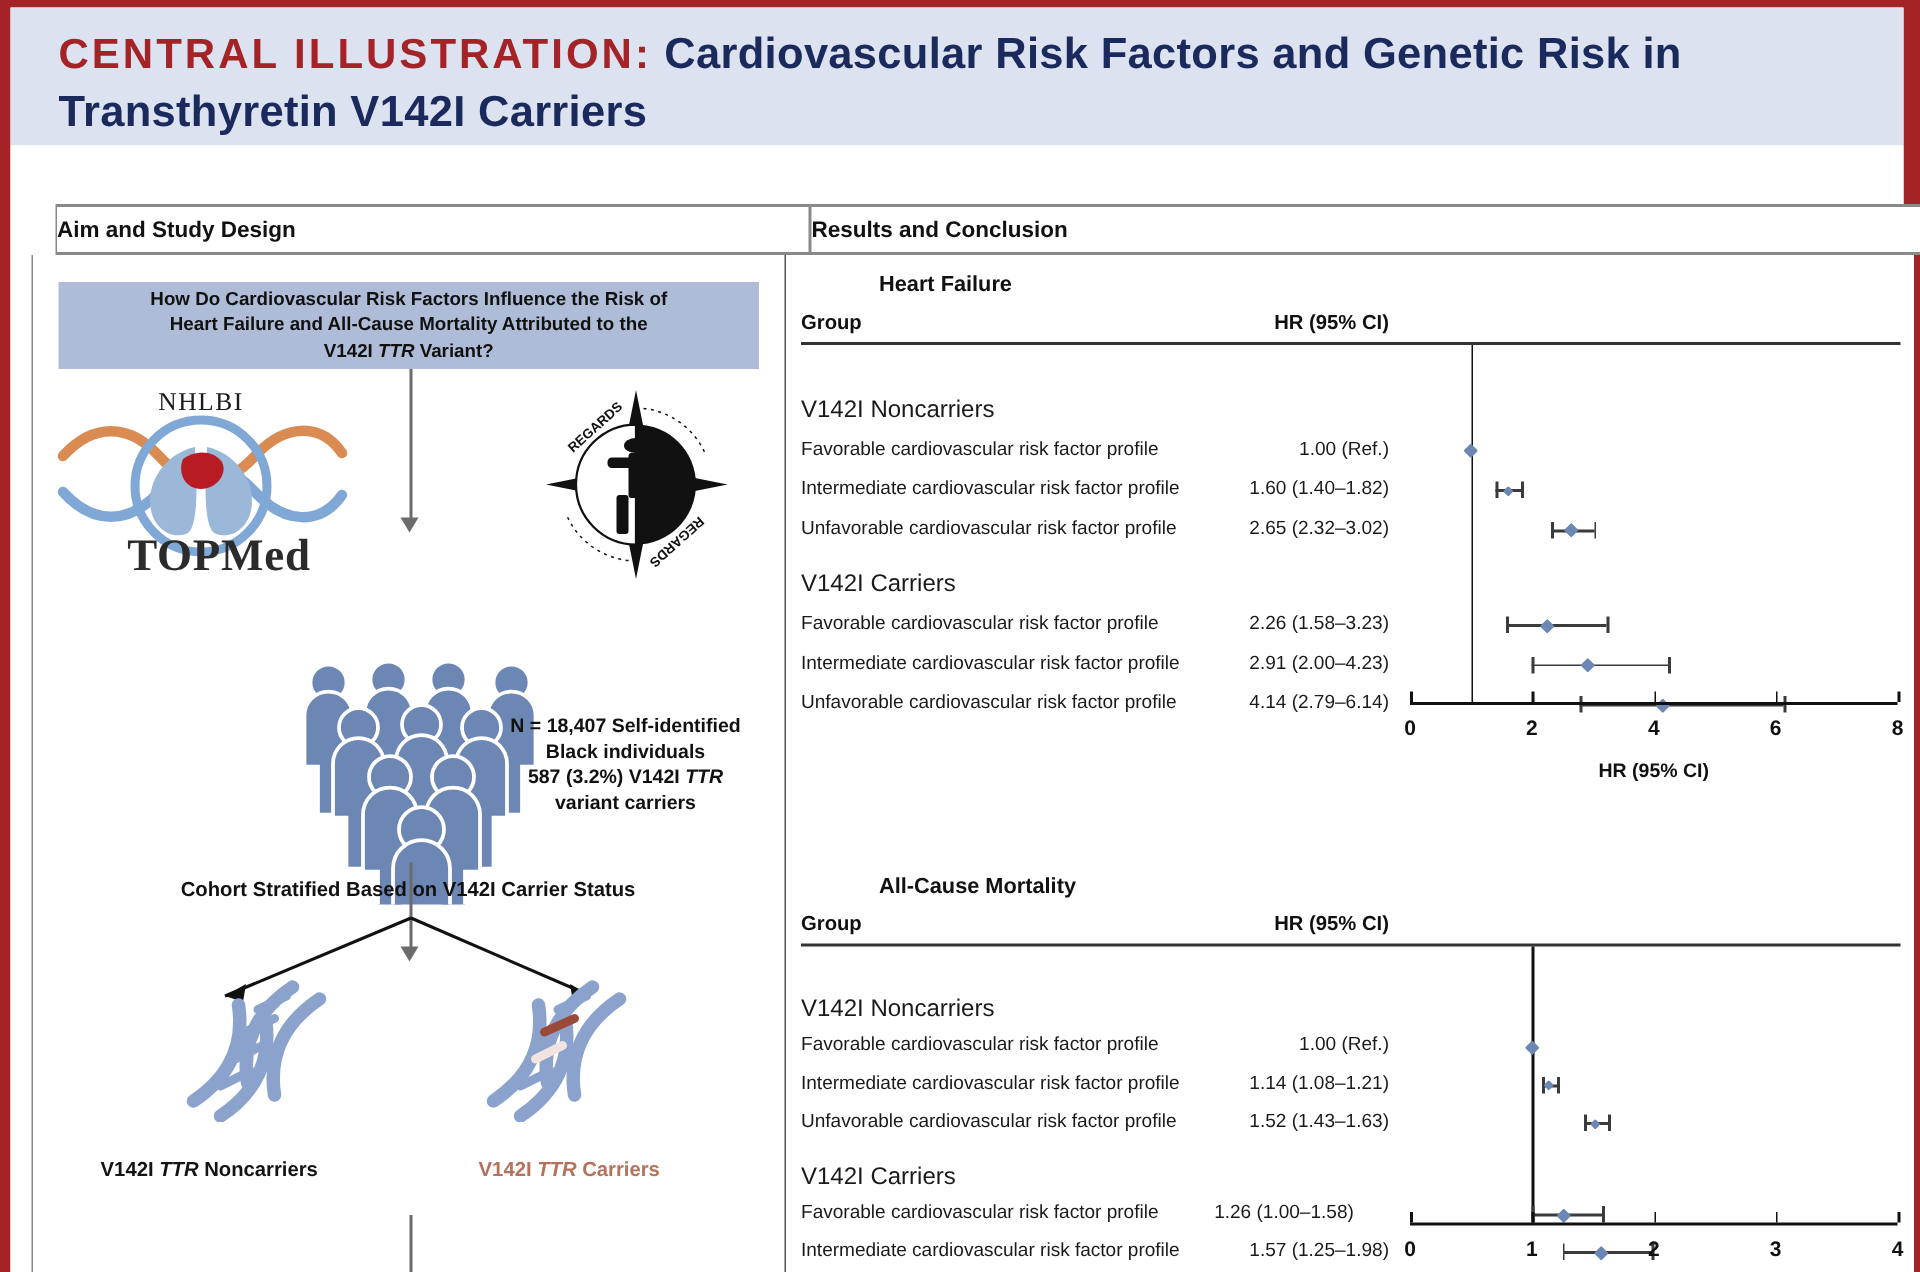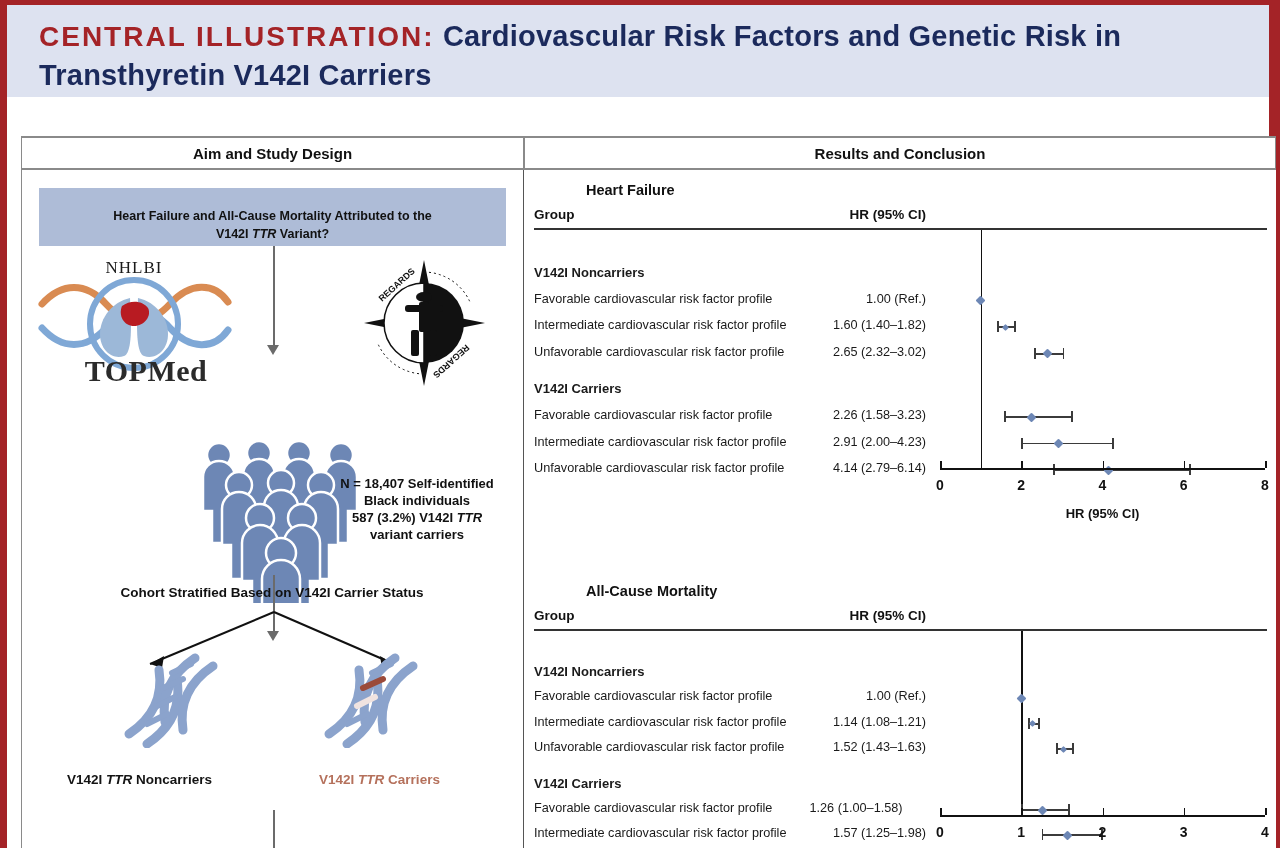--- a/index.html
+++ b/index.html
@@ -33,22 +33,22 @@
   }
 
   
   .body-area{position:absolute;left:7px;top:97px;width:1262px;height:751px;background:#fff;}
 
   
   .panel-head{
     position:absolute;box-sizing:border-box;
     border:1px solid #8a8a8a;border-top:2px solid #8a8a8a;border-bottom:2px solid #8a8a8a;
     background:#fff;
-    display:flex;align-items:center;justify-content:center;
-    font-size:15px;font-weight:700;color:#111;
+    display:flex;align-items:center;justify-content:flex-start;
+    font-size:15px;font-weight:700;color:#111;margin-left:16px;
   }
   .panel-head-left{left:14px;top:39px;width:503px;height:34px;}
   .panel-head-right{left:517px;top:39px;width:752px;height:34px;}
 
   .panel-body-left{
     position:absolute;left:14px;top:73px;width:503px;height:678px;
     box-sizing:border-box;border-left:1px solid #8a8a8a;border-right:1px solid #555;
     background:#fff;
   }
   .panel-body-right{
@@ -116,21 +116,21 @@
   .label-noncarriers i,.label-carriers i{font-style:italic;}
 
   
   .fp{position:absolute;left:0;width:752px;}
   .fp-title{
     position:absolute;font-size:14.5px;font-weight:700;color:#111;
   }
   .fp-colhead{position:absolute;font-size:13.5px;font-weight:700;color:#111;}
   .fp-rule{position:absolute;height:2px;background:#333;}
   .fp-row-label{position:absolute;font-size:12.7px;color:#1a1a1a;white-space:nowrap;}
-  .fp-row-label.grp{font-weight:700;font-size:13px;}
+  .fp-row-label.grp{font-weight:400;font-size:16px;}
   .fp-row-val{position:absolute;font-size:12.7px;color:#1a1a1a;text-align:right;}
   .refline{position:absolute;width:1.6px;background:#111;}
   .axis{position:absolute;height:1.6px;background:#111;}
   .tick{position:absolute;width:1.6px;height:7px;background:#111;}
   .ticklbl{position:absolute;font-size:14px;font-weight:700;color:#111;text-align:center;width:30px;}
   .axislbl{position:absolute;font-size:13px;font-weight:700;color:#111;text-align:center;}
 
   .ci{position:absolute;height:1.8px;background:#3b3b3b;}
   .cap{position:absolute;width:1.8px;height:11px;background:#3b3b3b;}
   .dot{
@@ -161,21 +161,21 @@
       <span>Aim and Study Design</span>
     </div>
     <div class="panel-head panel-head-right">
       <span>Results and Conclusion</span>
     </div>
 
     <div class="panel-body-left">
 
       <div class="aim-box">
         <div>
-          <br>
+          <span>How Do Cardiovascular Risk Factors Influence the Risk of</span><br>
           <span>Heart Failure and All-Cause Mortality Attributed to the</span><br>
           <span>V142I </span><i>TTR</i><span> Variant?</span>
         </div>
       </div>
 
       <div class="arrow-v" style="left:251px;top:76px;height:100px;"></div>
       <div class="arrow-head-down" style="left:245px;top:175px;"></div>
 
       <div class="topmed">
         <div class="nhlbi-label">NHLBI</div>

